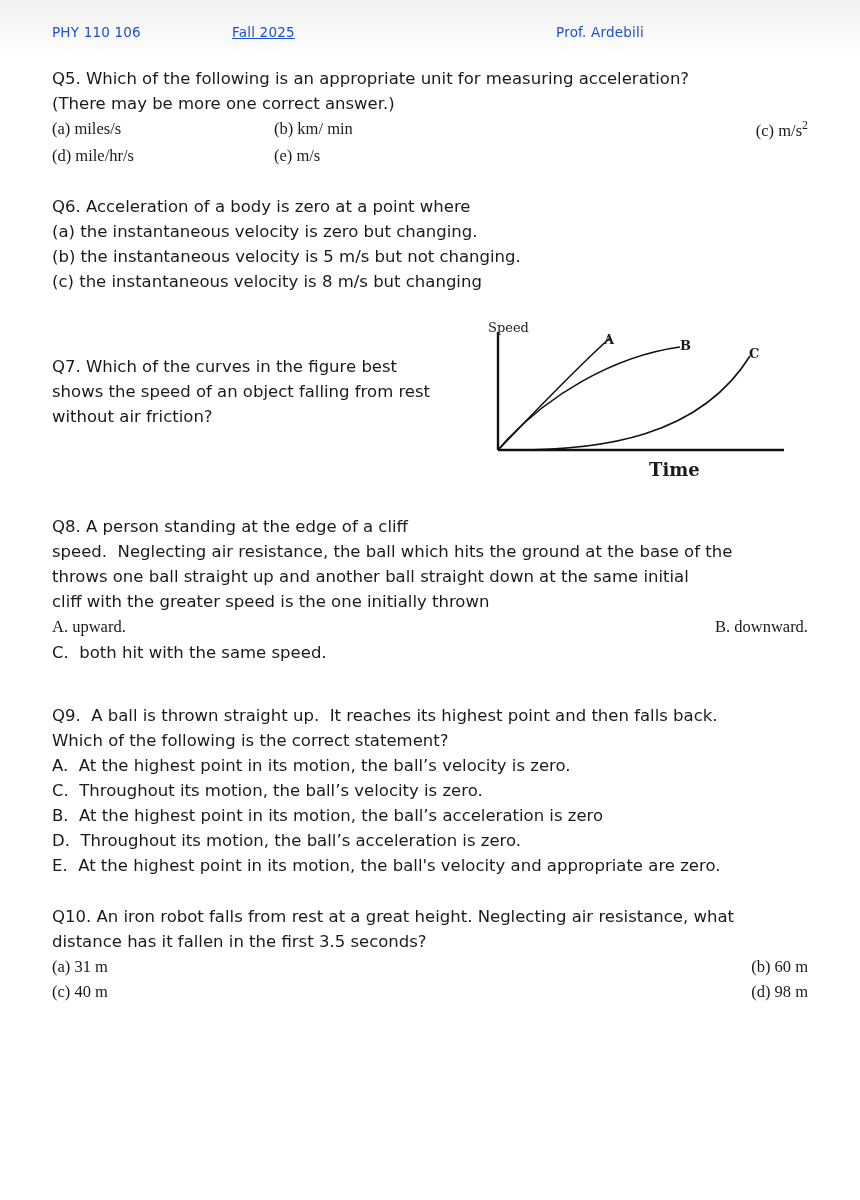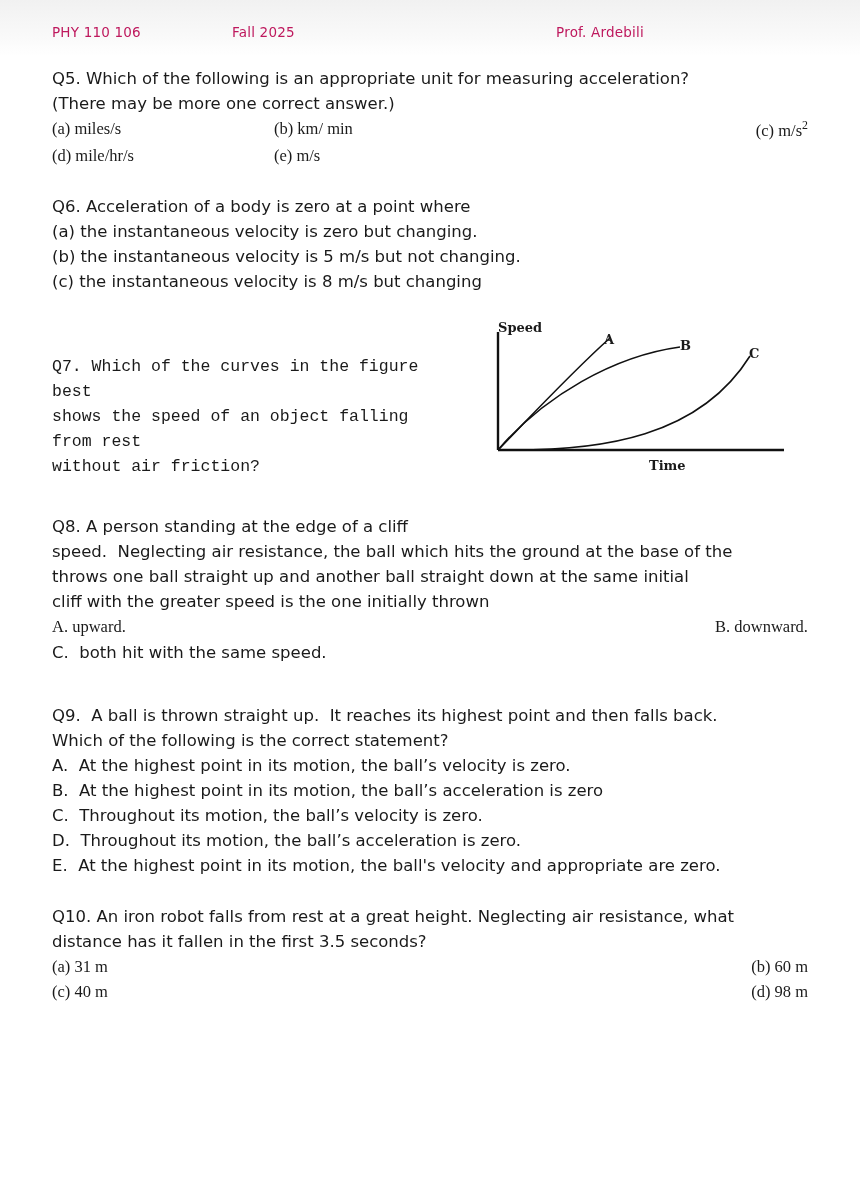--- a/index.html
+++ b/index.html
@@ -30,24 +30,24 @@
     background: linear-gradient(180deg, #f1f1f1 0%, #fafafa 70%, #ffffff 100%);
     pointer-events: none;
   }
   .header {
     position: relative;
     display: flex;
     font-size: 13.5px;
     letter-spacing: 0.2px;
     margin: 6px 0 0 0;
     height: 20px;
-    color: #be185d;
+    color: #1d4ed8;
   }
   .header .h-course { width: 180px; }
-  .header .h-term  { width: 160px; }
+  .header .h-term  { width: 160px; text-decoration: underline; }
   .header .h-test  { width: 230px; }
   .header .h-prof  { flex: 1; text-align: center; }
 
   .body-area {
     position: relative;
     margin-top: 22px;
     font-size: 16.5px;
     line-height: 1.52;
   }
   .q-block { margin-bottom: 0; }
@@ -68,45 +68,43 @@
   sup { font-size: 0.72em; vertical-align: super; }
 
   
   .q7-wrap {
     position: relative;
     min-height: 165px;
   }
   .q7-text {
     width: 400px;
     padding-top: 22px;
-    font-family: Liberation Mono, monospace;
   }
   .figure {
     position: absolute;
     left: 432px;
     top: -14px;
     width: 360px;
     height: 160px;
   }
   .fig-label-speed {
     position: absolute;
     left: 4px;
     top: 0px;
     font-family: "DejaVu Serif", "Liberation Serif", serif;
-    font-weight: bold;
+    font-weight: normal;
     font-size: 13px;
-    margin-left: 10px;
   }
   .fig-label-time {
     position: absolute;
     left: 165px;
     top: 138px;
     font-family: "DejaVu Serif", "Liberation Serif", serif;
     font-weight: bold;
-    font-size: 13px;
+    font-size: 18px;
   }
   .fig-label-a, .fig-label-b, .fig-label-c {
     position: absolute;
     font-family: "DejaVu Serif", "Liberation Serif", serif;
     font-weight: bold;
     font-size: 13px;
   }
   .fig-label-a { left: 120px; top: 12px; }
   .fig-label-b { left: 196px; top: 18px; }
   .fig-label-c { left: 265px; top: 26px; }
@@ -192,22 +190,22 @@
       </div>
       <div class="q-line">C.  both hit with the same speed.</div>
     </div>
 
     <div class="spacer-lg"></div>
 
     <div class="q-block">
       <div class="q-line">Q9.  A ball is thrown straight up.  It reaches its highest point and then falls back.</div>
       <div class="q-line">Which of the following is the correct statement?</div>
       <div class="q-line">A.  At the highest point in its motion, the ball’s velocity is zero.</div>
+      <div class="q-line">C.  Throughout its motion, the ball’s velocity is zero.</div>
       <div class="q-line">B.  At the highest point in its motion, the ball’s acceleration is zero</div>
-      <div class="q-line">C.  Throughout its motion, the ball’s velocity is zero.</div>
       <div class="q-line">D.  Throughout its motion, the ball’s acceleration is zero.</div>
       <div class="q-line">E.  At the highest point in its motion, the ball's velocity and appropriate are zero.</div>
     </div>
 
     <div class="spacer-md"></div>
 
     <div class="q-block">
       <div class="q-line">Q10. An iron robot falls from rest at a great height. Neglecting air resistance, what</div>
       <div class="q-line">distance has it fallen in the first 3.5 seconds?</div>
       <div class="opts-row">

